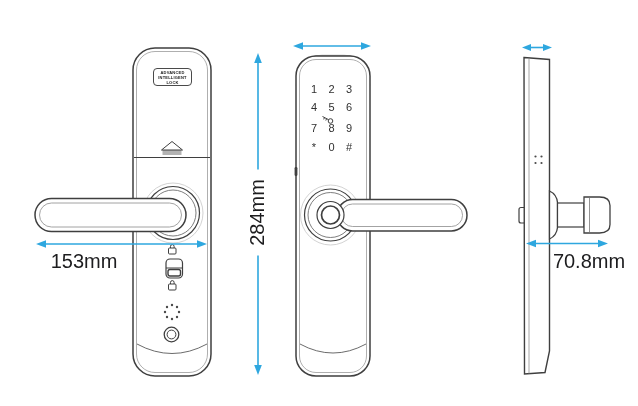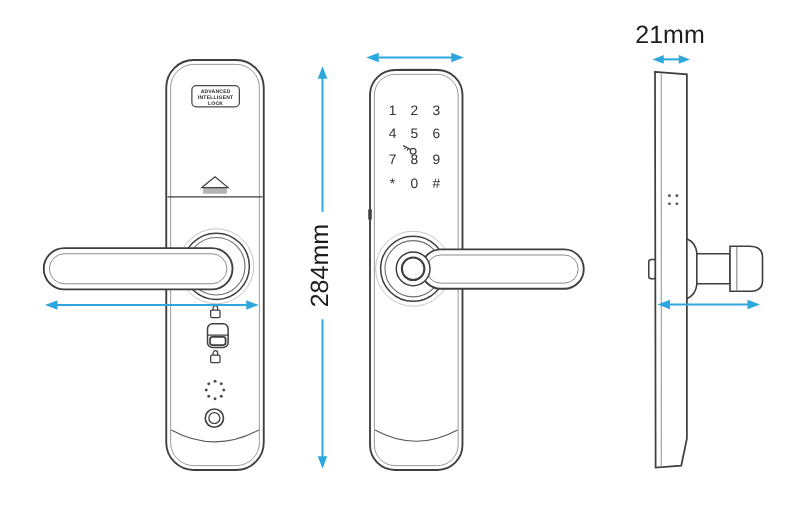--- a/index.html
+++ b/index.html
@@ -147,16 +147,17 @@
   <span class="kd" style="left:305px;top:101px">4</span>
   <span class="kd" style="left:322.5px;top:101px">5</span>
   <span class="kd" style="left:340px;top:101px">6</span>
   <span class="kd" style="left:305px;top:122px">7</span>
   <span class="kd" style="left:322.5px;top:122px">8</span>
   <span class="kd" style="left:340px;top:122px">9</span>
   <span class="kd" style="left:305px;top:141px">*</span>
   <span class="kd" style="left:322.5px;top:141px">0</span>
   <span class="kd" style="left:340px;top:141px">#</span>
 
+  <span class="dim" style="left:39px;top:250px;width:90px">153mm</span>
   <span class="dim rot" style="left:214px;top:201px;width:86px">284mm</span>
-  <span class="dim" style="left:496px;top:17px;width:80px">21mm</span>
+  <span class="dim" style="left:543px;top:250px;width:92px">70.8mm</span>
 
 </div>
 
 </body></html>

